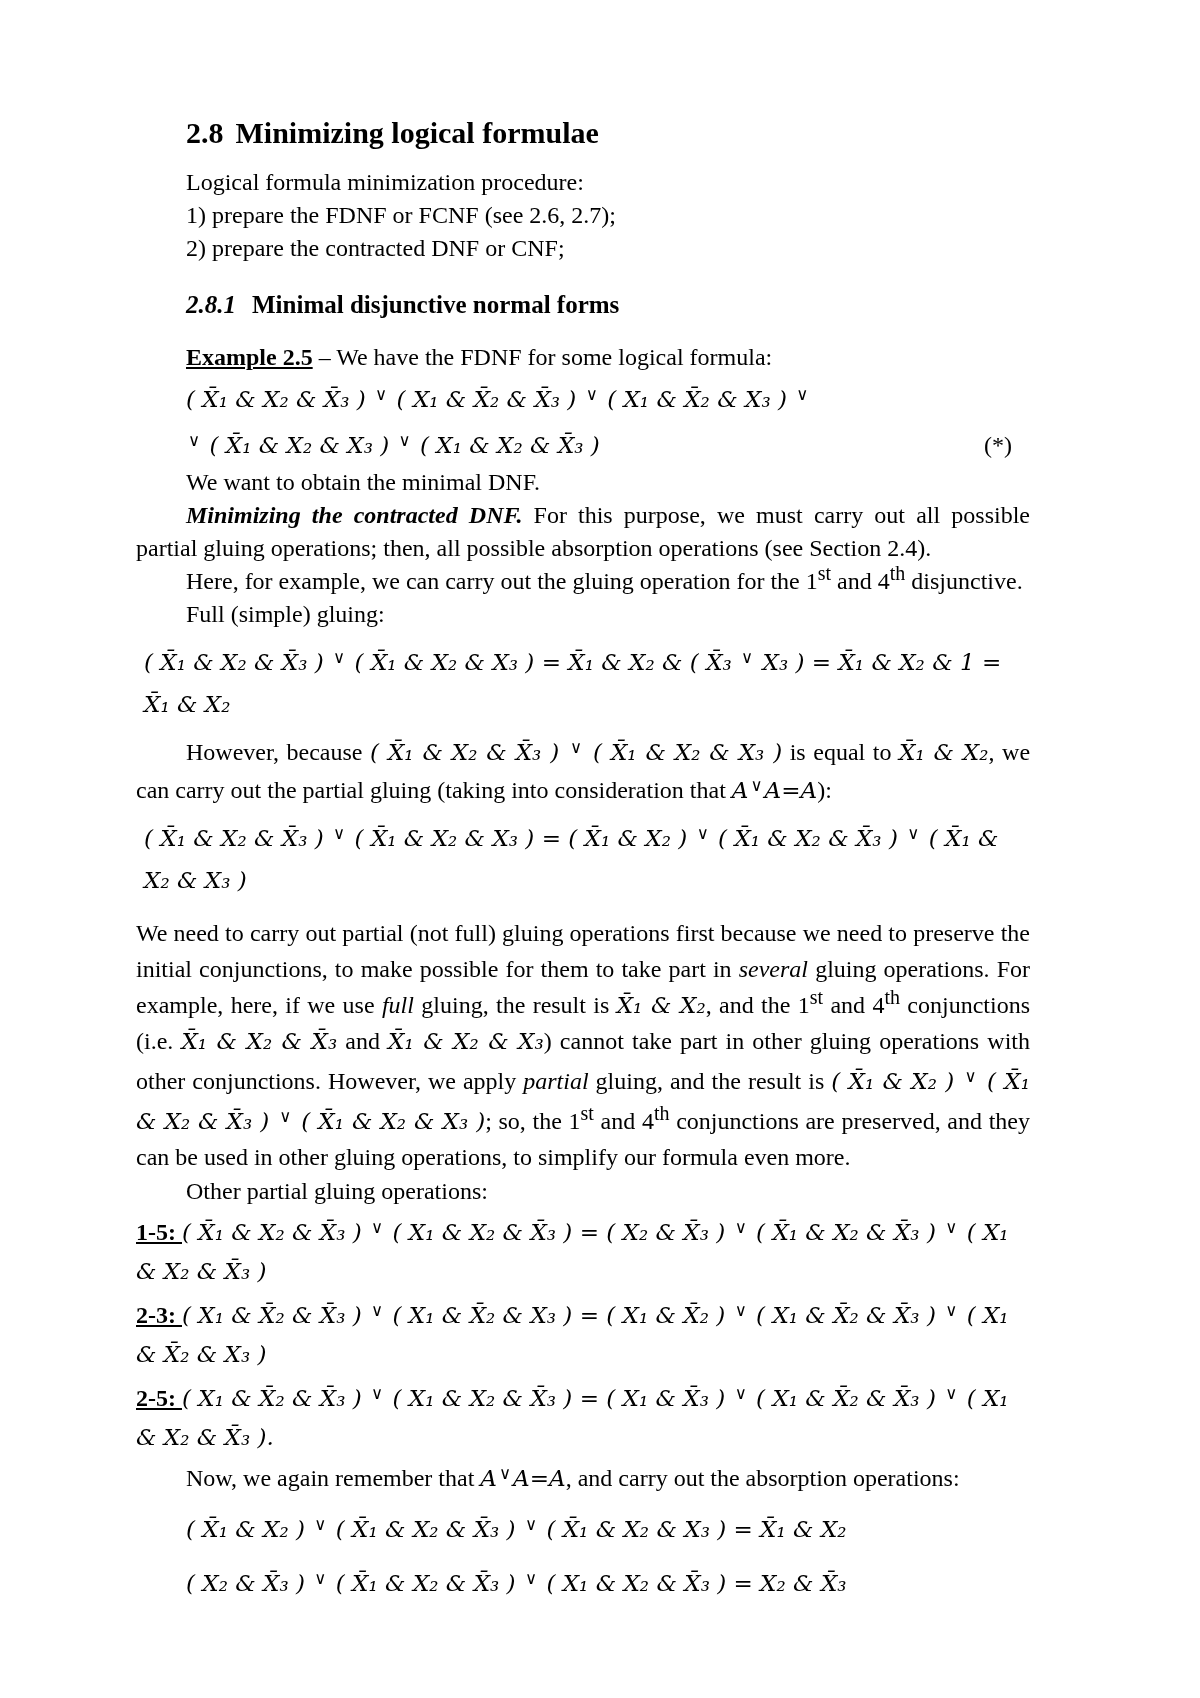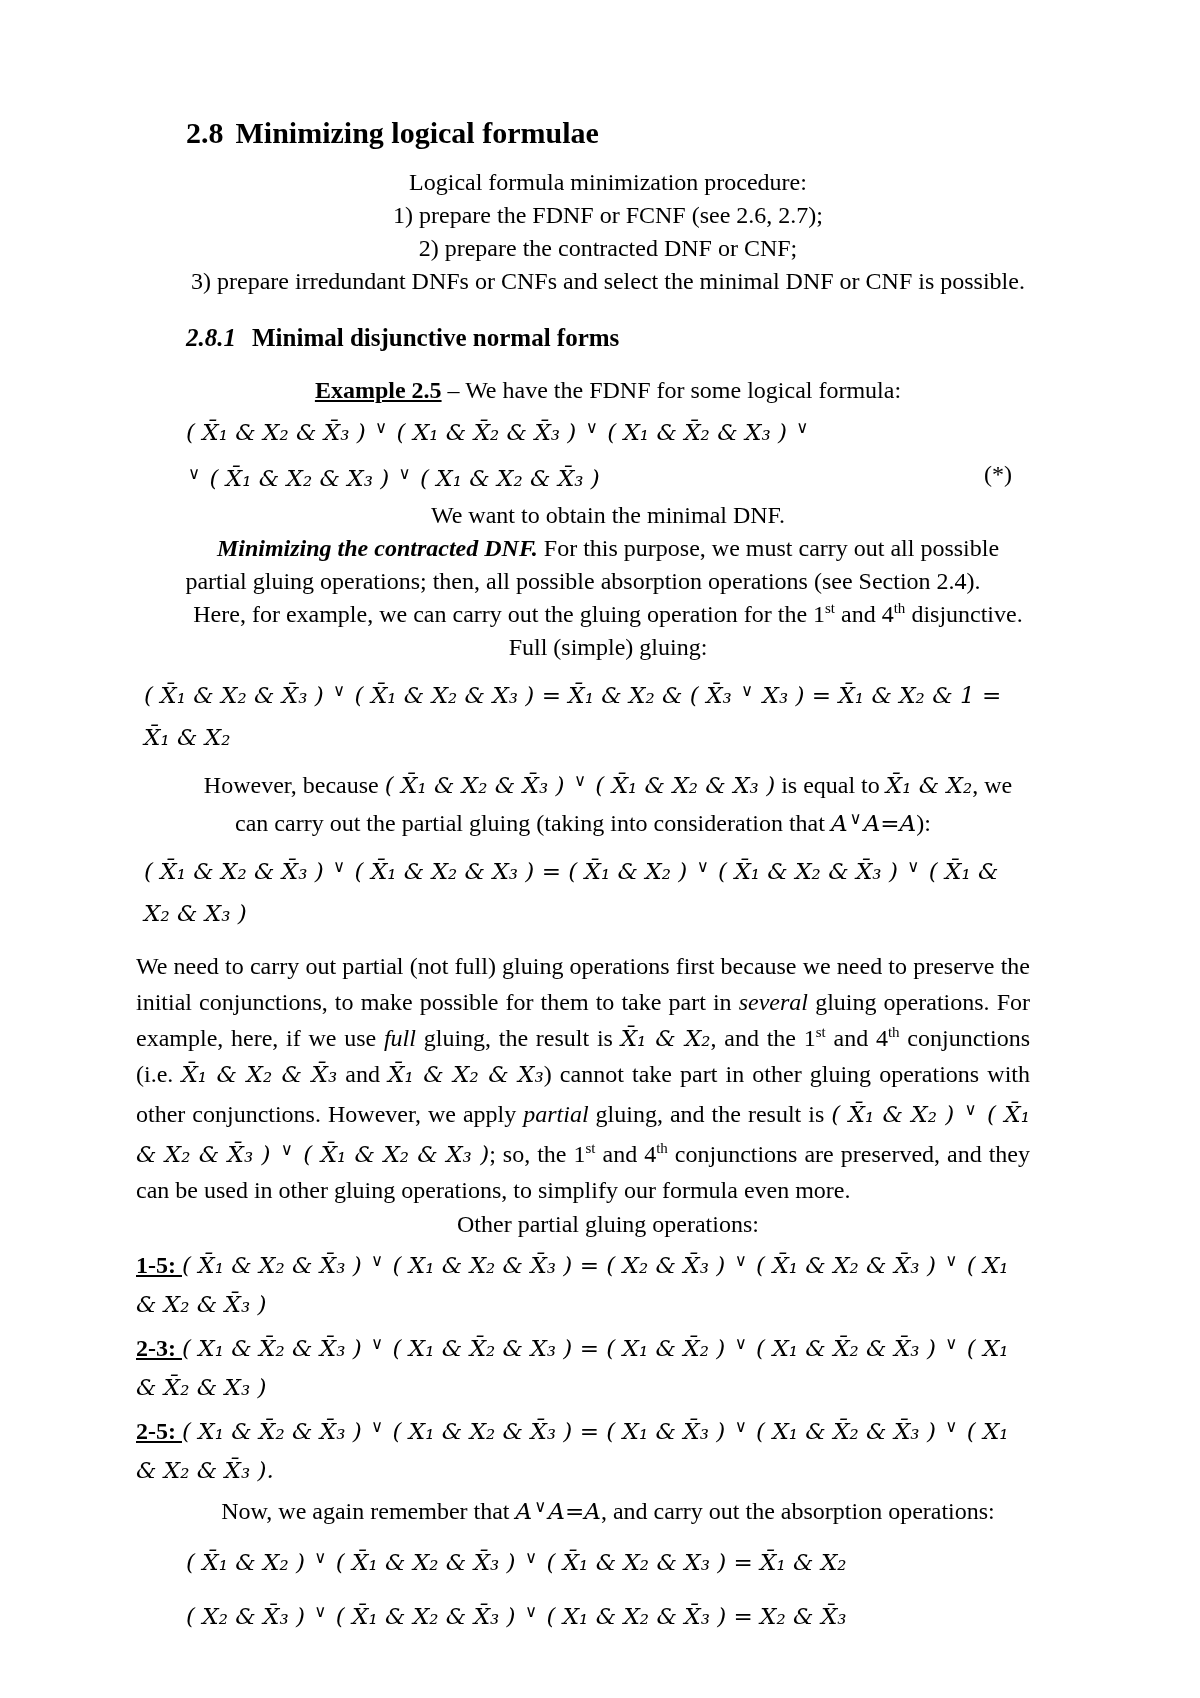--- a/index.html
+++ b/index.html
@@ -20,56 +20,55 @@
     margin: 0 0 14px 0; padding-left: 50px;
   }
   .heading .h-num { margin-right: 12px; }
   .subheading {
     font-size: 25px; line-height: 32px; font-weight: bold;
     margin: 24px 0 20px 0; padding-left: 50px;
   }
   .subheading .h-num { margin-right: 16px; font-style: italic; }
   .body { margin: 0; }
   .just { text-align: justify; }
-  .indent { text-indent: 50px; text-align: center; }
+  .indent { text-indent: 50px; }
   .indent2 { padding-left: 50px; }
   .formula { margin: 0; line-height: 42px; }
   .formula-wide { margin: 6px 8px; }
   .op-line { line-height: 39px; }
   .absorb { margin: 10px 0 8px 0; line-height: 40px; }
   .need { line-height: 36px; margin-top: 14px; }
-  .tag-row { display: flex; justify-content: space-between; align-items: flex-start; padding-right: 18px; }
+  .tag-row { display: flex; justify-content: space-between; align-items: flex-end; padding-right: 18px; }
   .star-tag { font-style: normal; }
 
   
   .seg-n { }
   .seg-b { font-weight: bold; text-decoration: underline; }
   .seg-i { font-style: italic; }
   .seg-bi { font-weight: bold; font-style: italic; }
-  .seg-sup { font-size: 15px; vertical-align: super; line-height: 0; }
+  .seg-sup { font-size: 20px; vertical-align: super; line-height: 0; }
   .seg-f {
     font-style: italic;
     font-family: "DejaVu Serif", "DejaVu Sans", serif;
     font-size: 0.96em;
   }
   .vee { font-size: 0.72em; vertical-align: 7px; padding: 0 2px; }
 </style>
 </head>
 <body>
 
 <div class="page">
 
   <h1 class="heading">
     <span class="h-num">2.8</span><span class="h-title">Minimizing logical formulae</span>
   </h1>
 
   <p class="body indent">Logical formula minimization procedure:</p>
   <p class="body indent">1) prepare the FDNF or FCNF (see 2.6, 2.7);</p>
   <p class="body indent">2) prepare the contracted DNF or CNF;</p>
-  <p class="body indent just">3) prepare irredundant DNFs or CNFs and select the minimal DNF or CNF is possible.</p>
 
   <h2 class="subheading">
     <span class="h-num">2.8.1</span><span>Minimal disjunctive normal forms</span>
   </h2>
 
   <p class="body indent just"><span class="seg-b">Example 2.5</span><span class="seg-n"> – We have the FDNF for some logical formula:</span></p>
 
   <div class="formula-block">
     <p class="formula indent2"><span class="seg-f">( X̄₁ &amp; X₂ &amp; X̄₃ ) <span class="vee">∨</span> ( X₁ &amp; X̄₂ &amp; X̄₃ ) <span class="vee">∨</span> ( X₁ &amp; X̄₂ &amp; X₃ ) <span class="vee">∨</span></span></p>
     <p class="formula indent2 tag-row">

